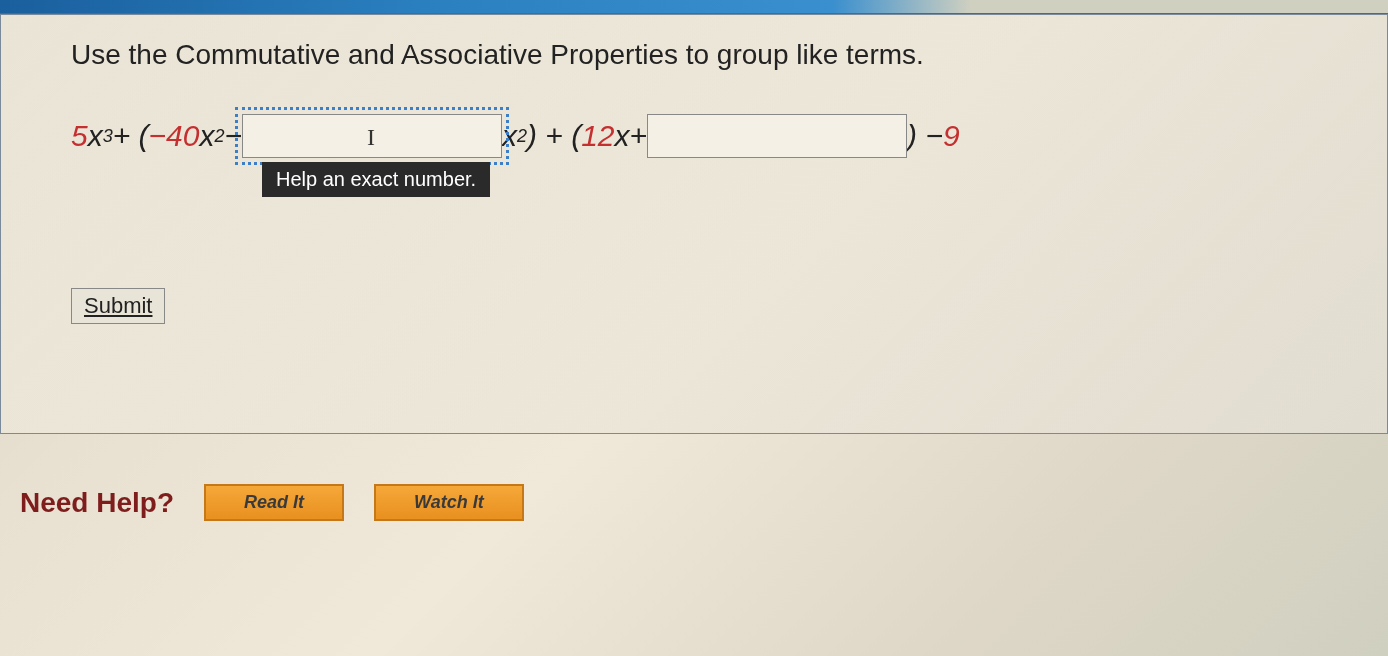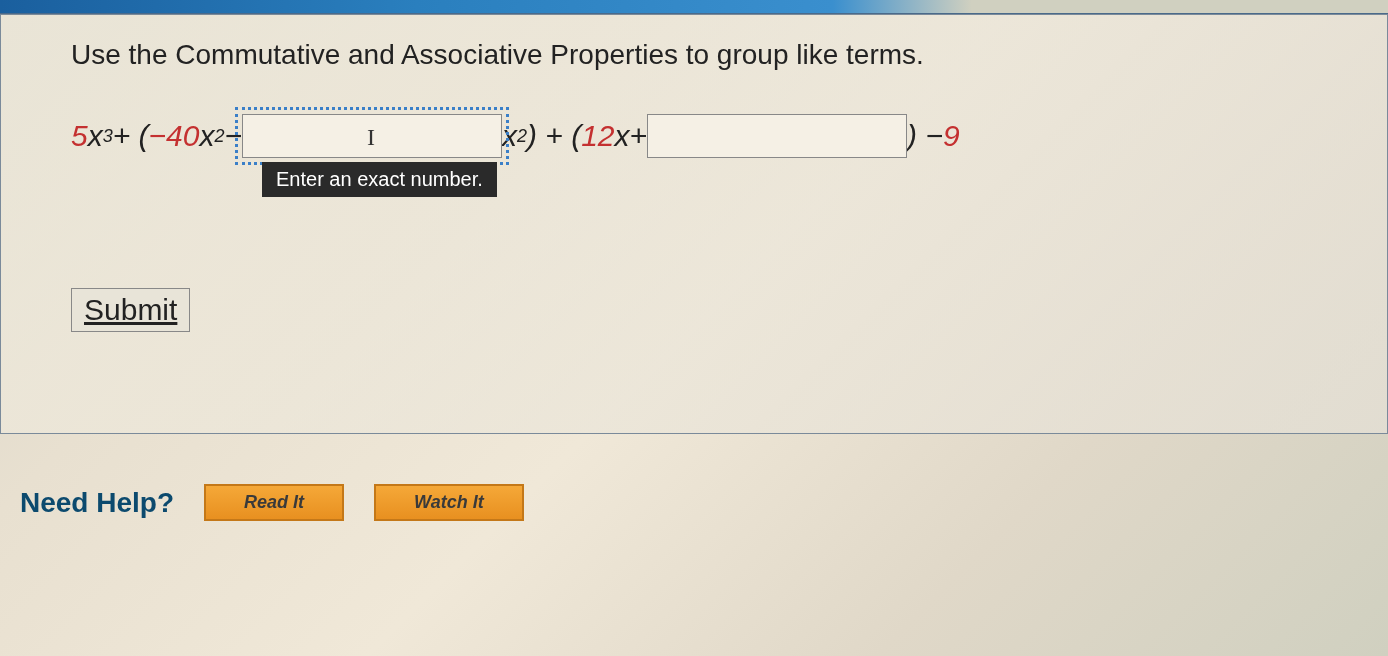--- a/index.html
+++ b/index.html
@@ -94,37 +94,37 @@
     .button-row {
       margin-top: 130px;
       margin-left: 40px;
       display: flex;
       gap: 10px;
     }
     .action-btn {
       background: #e8e4d8;
       border: 1px solid #888;
       padding: 4px 12px;
-      font-size: 30px;
+      font-size: 22px;
       font-family: inherit;
       color: #222;
       text-decoration: underline;
       cursor: pointer;
     }
     .help-section {
       margin-top: 50px;
       margin-left: 20px;
       display: flex;
       align-items: center;
       gap: 30px;
     }
     .help-label {
       font-size: 28px;
       font-weight: bold;
-      color: #0c4a6e;
+      color: #7f1d1d;
     }
     .help-btn {
       background: linear-gradient(180deg, #f5a838 0%, #e89020 100%);
       border: 2px solid #c47818;
       padding: 6px 38px;
       font-size: 18px;
       font-weight: bold;
       color: #3a3a3a;
       cursor: pointer;
       font-family: inherit;
@@ -144,21 +144,21 @@
       <span>x</span>
       <sup>3</sup>
     <span> + (</span>
       <span class="red">−40</span>
       <span>x</span>
       <sup>2</sup>
     <span> − </span>
     <span class="input-wrapper">
       <input type="text" class="input-box focused" value="" style="">
       <span class="cursor-indicator">I</span>
-      <div class="tooltip">Enter an exact number.</div>
+      <div class="tooltip">Help an exact number.</div>
     </span>
     <span>x</span>
       <sup>2</sup>
     <span>) + (</span>
       <span class="red">12</span>
       <span>x</span>
     <span> + </span>
     <span class="input-wrapper">
       <input type="text" class="input-box" value="" style="">
     </span>

